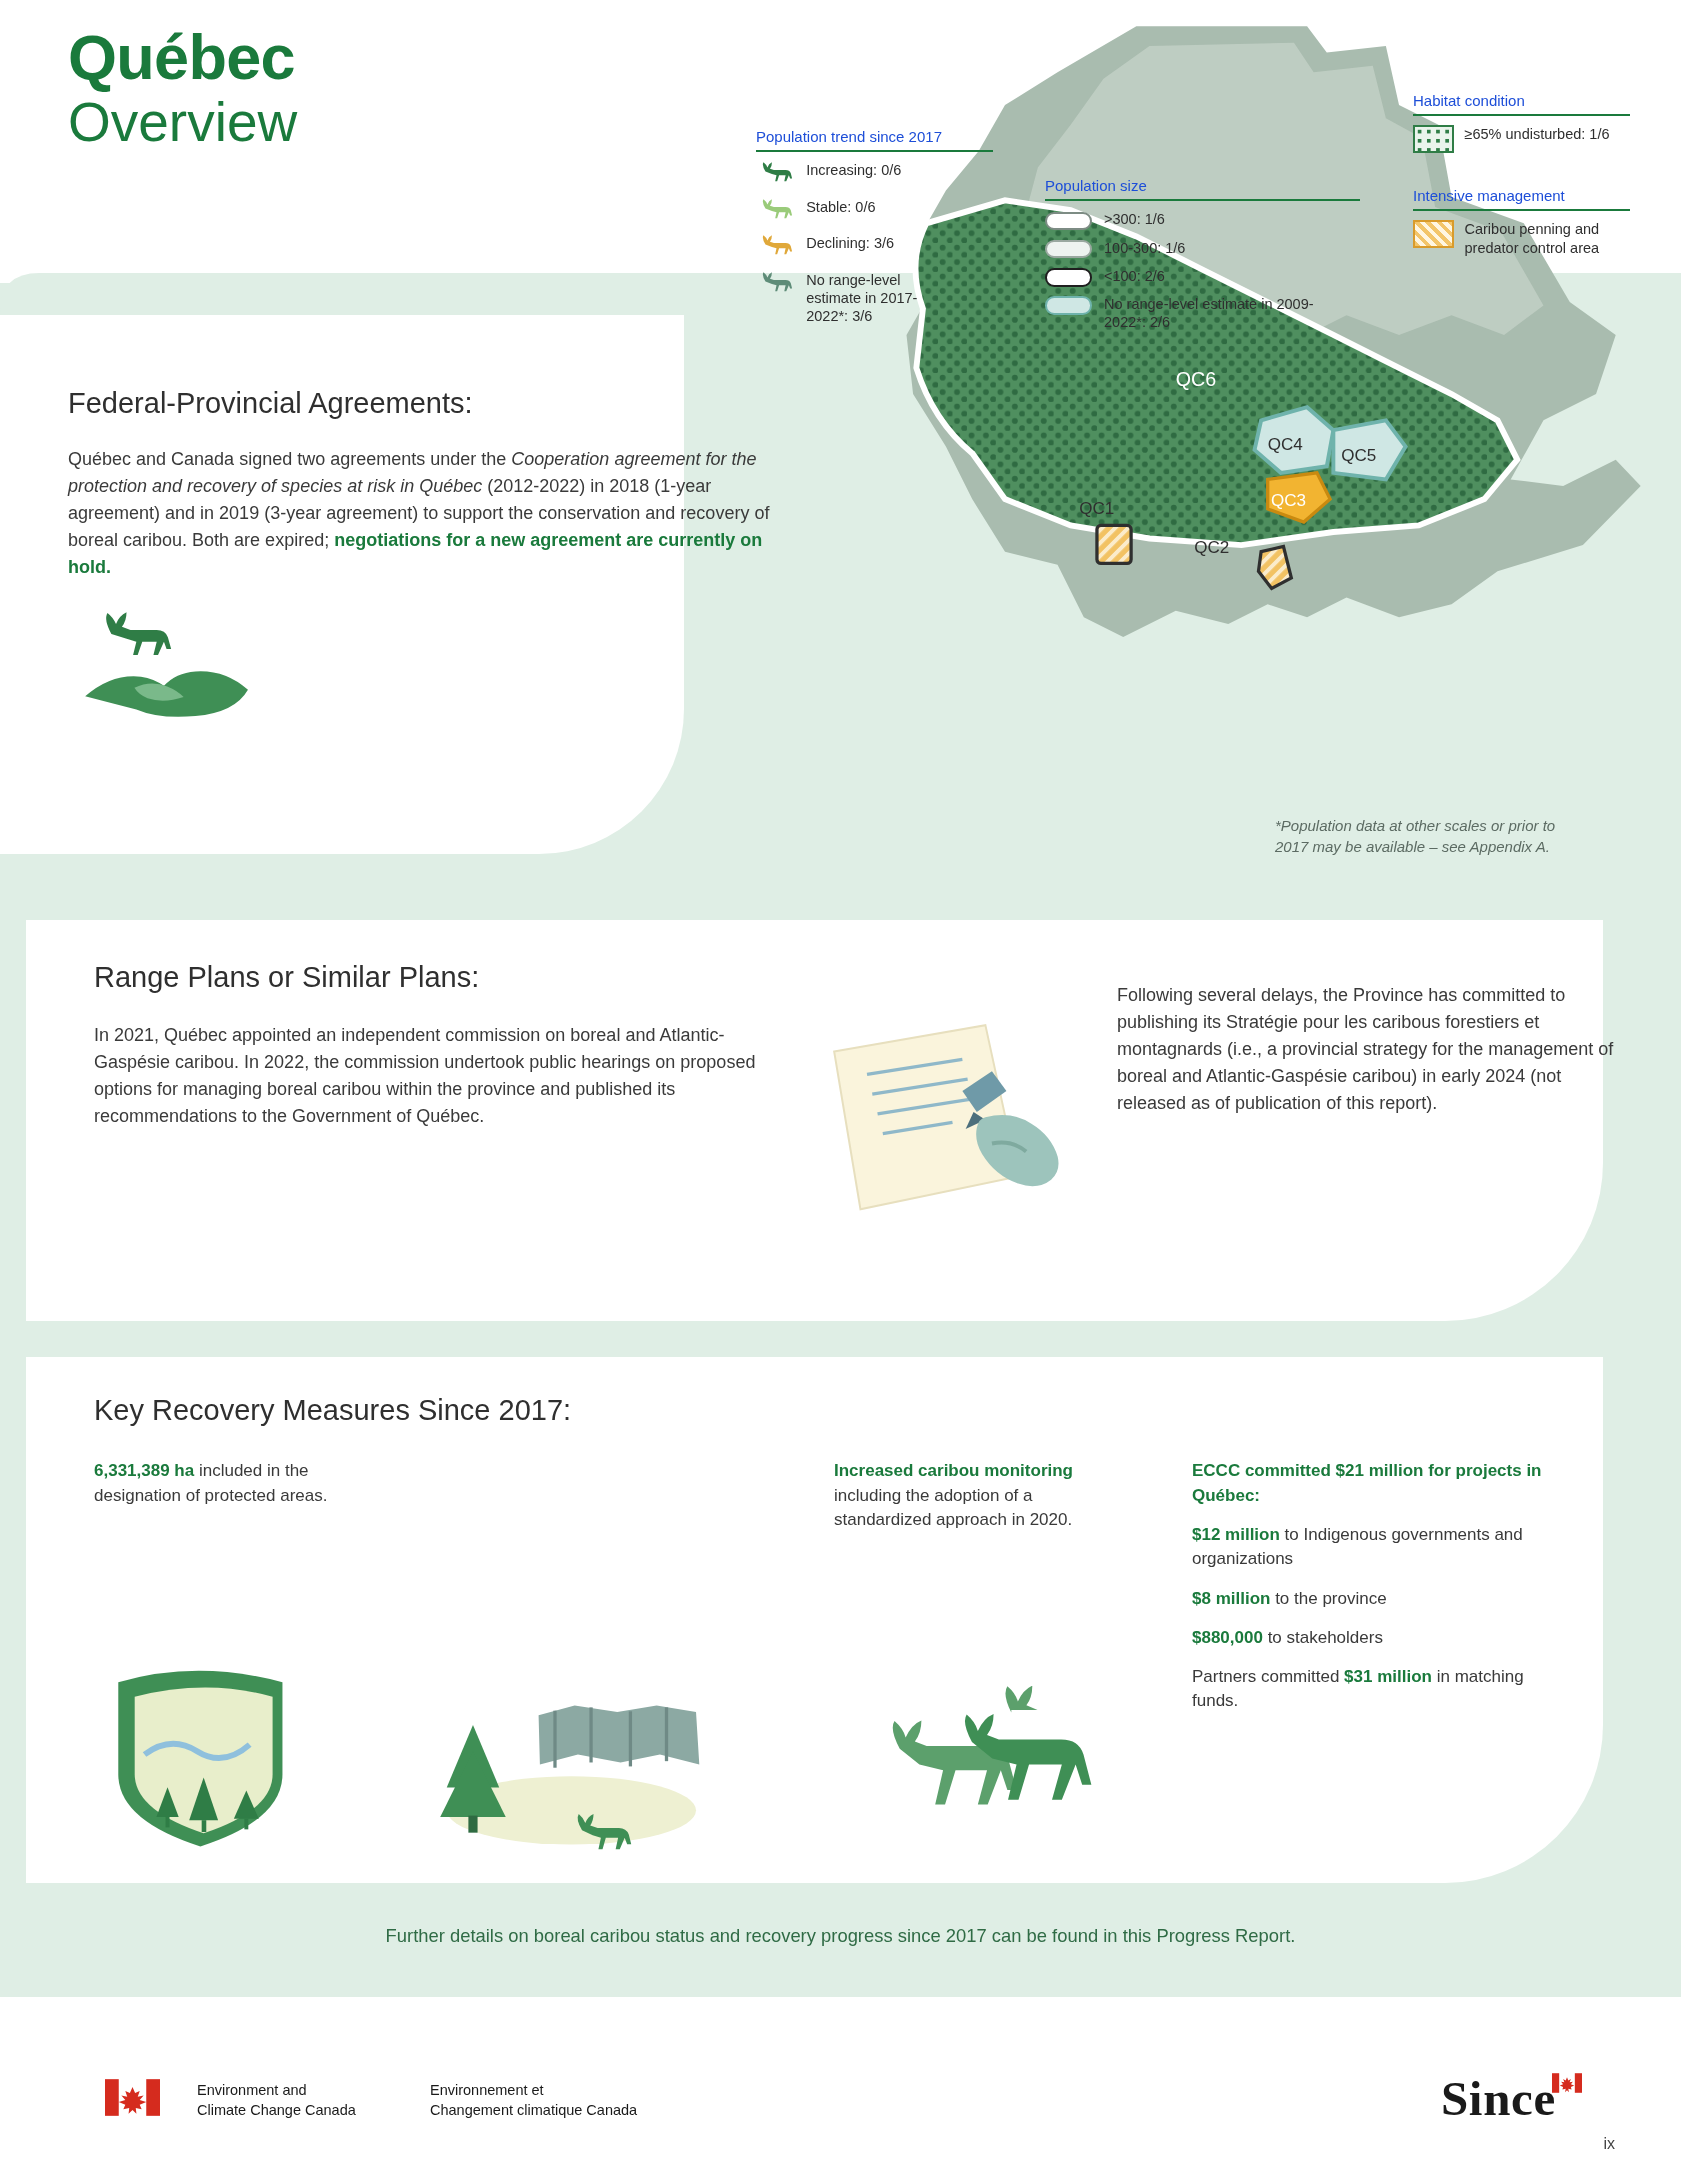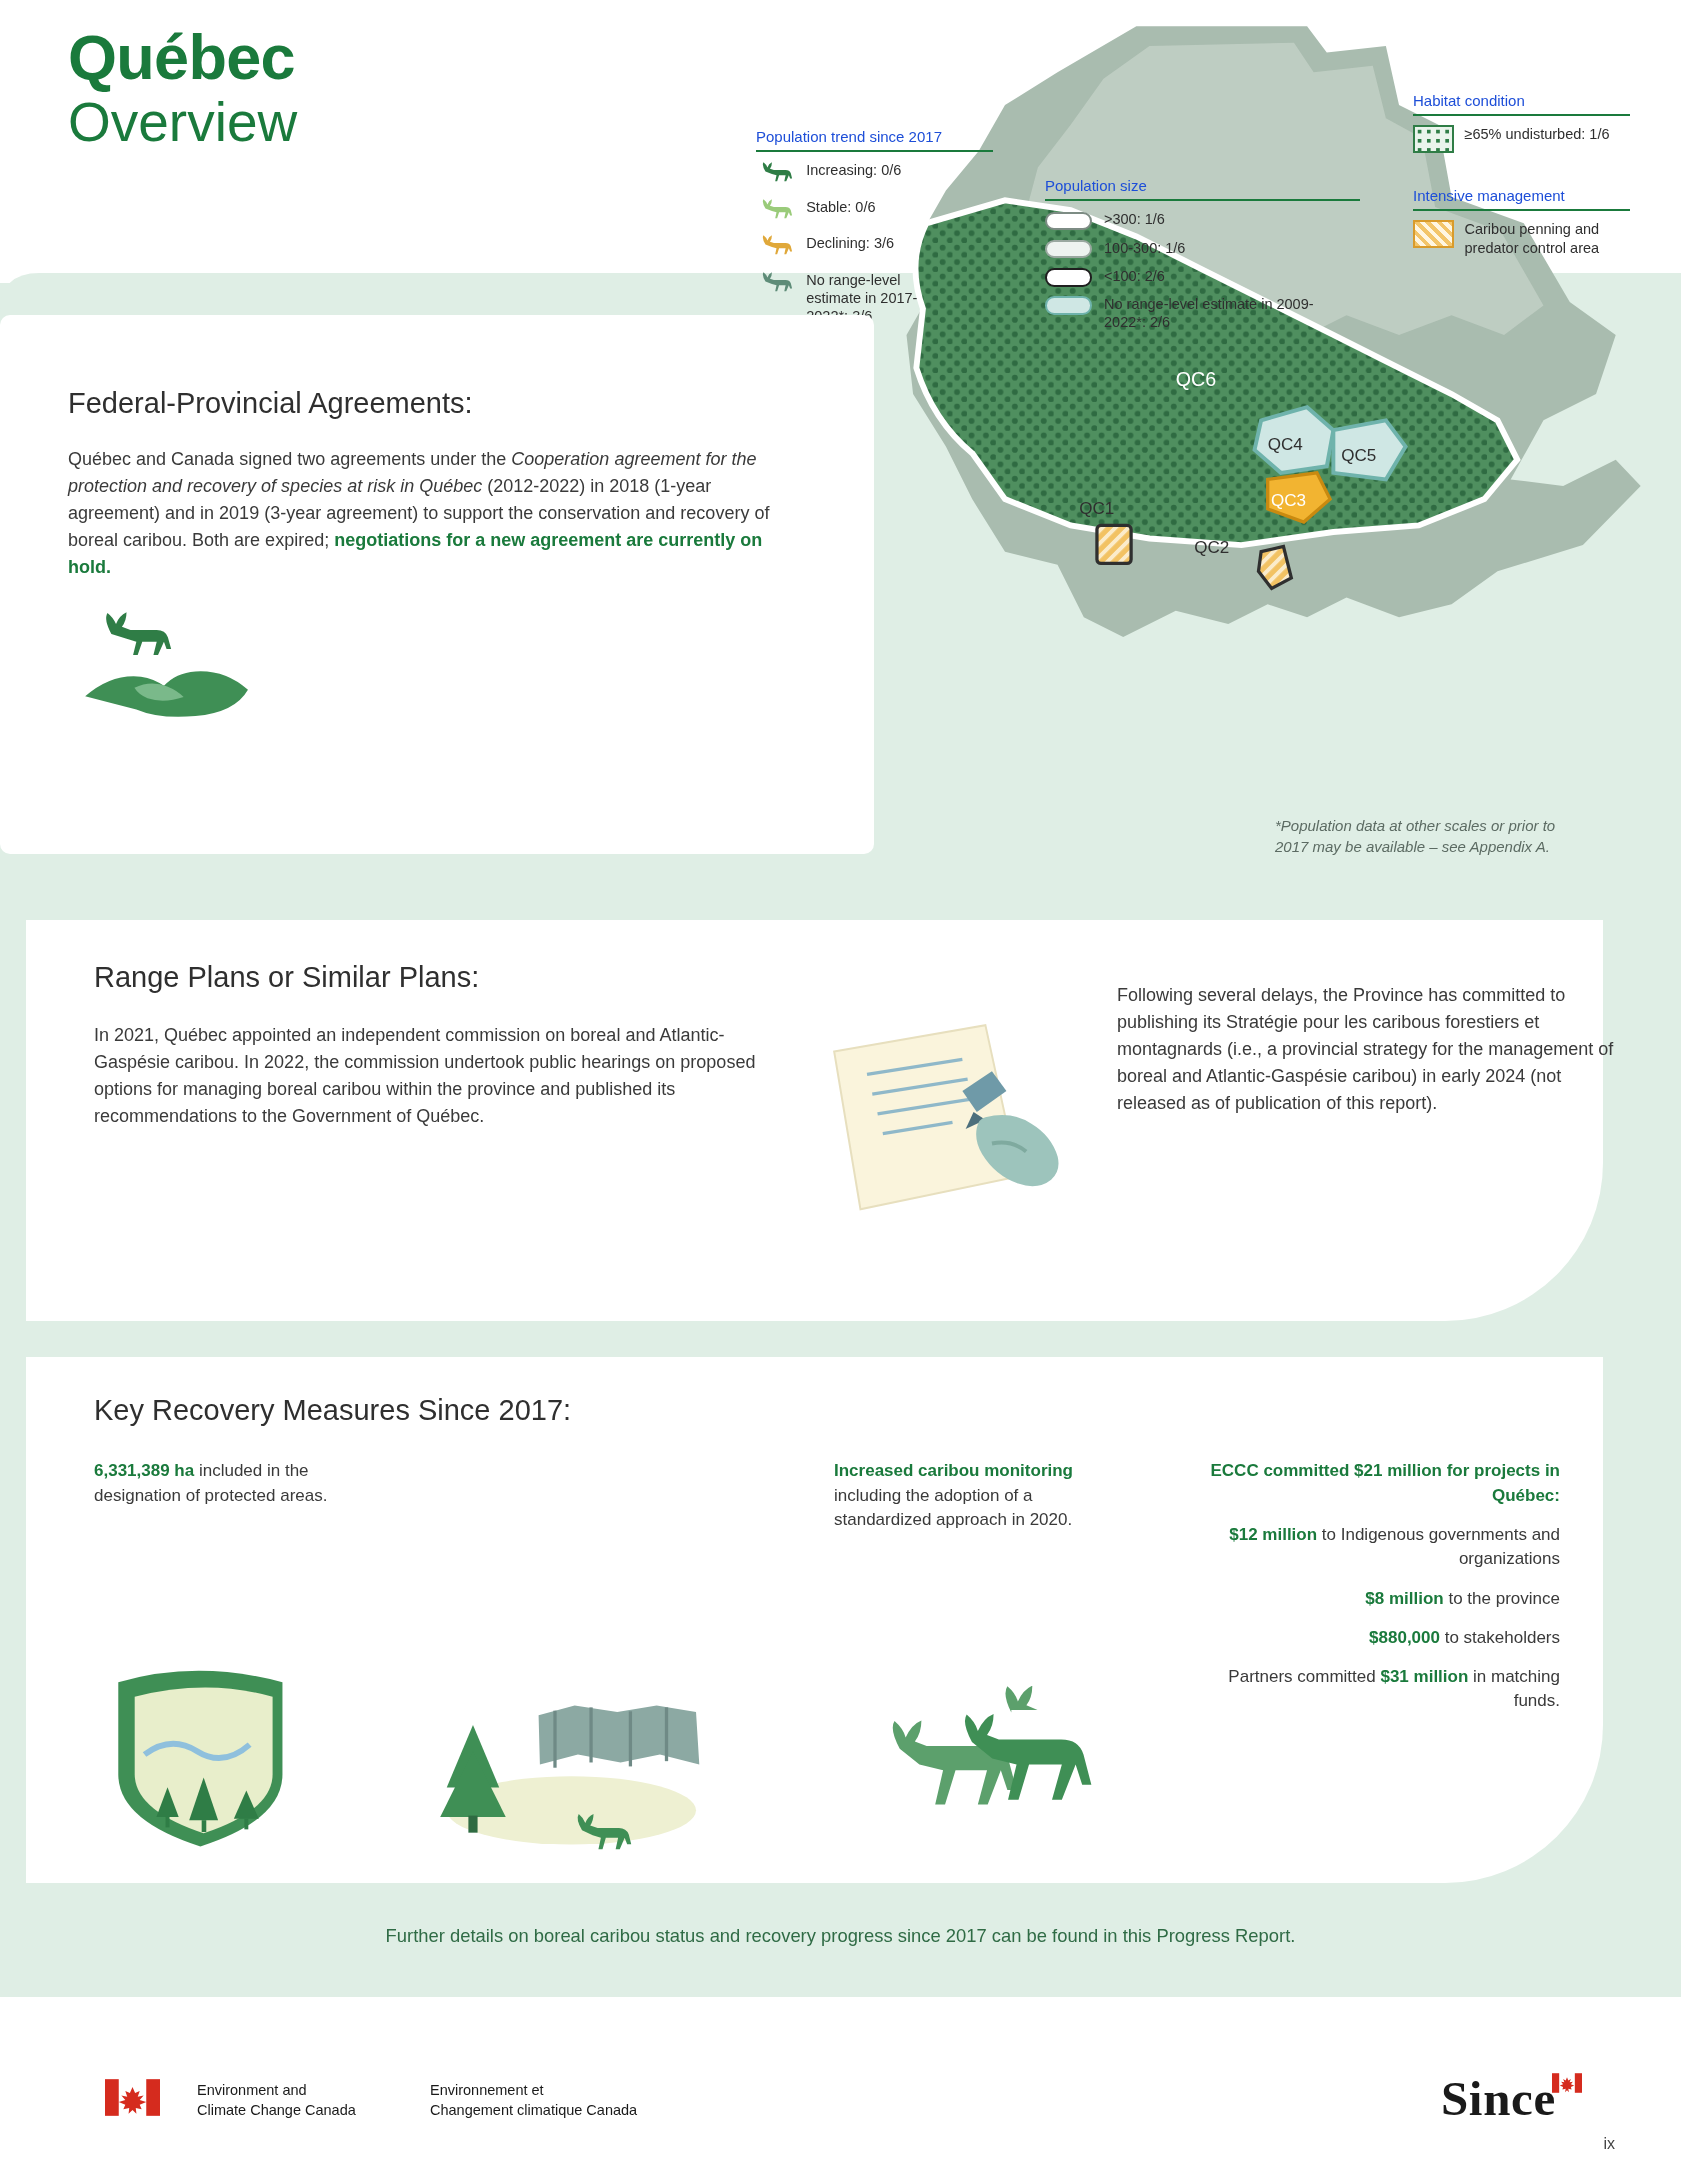--- a/index.html
+++ b/index.html
@@ -62,22 +62,22 @@
 
   
   .map-wrap { position:absolute; left:808px; top:26px; width:834px; height:874px; }
   .map-note {
     position:absolute; left:1275px; top:815px; width:296px; font-size:15px;
     font-style:italic; color:#5c6b63; line-height:1.4;
   }
 
   
   .card-fed {
-    position:absolute; left:0px; top:315px; width:874px; height:539px;
-    background:#ffffff; border-bottom-right-radius:145px;border-radius:10px;
+    position:absolute; left:0px; top:315px; width:684px; height:539px;
+    background:#ffffff; border-bottom-right-radius:145px;
   }
   .card-fed h2 {
     margin:0; position:absolute; left:68px; top:72px;
     font-size:29px; font-weight:normal; color:#2f2f2f;
   }
   .fed-body {
     position:absolute; left:68px; top:131px; width:723px;
     font-size:18px; line-height:1.5; color:#3a3a3a;
   }
   .fed-body em { font-style:italic; }
@@ -107,21 +107,21 @@
   }
   .card-key h2 {
     margin:0; position:absolute; left:68px; top:37px; font-size:29px; font-weight:normal; color:#2f2f2f;
   }
   .kcol { position:absolute; font-size:17px; line-height:1.45; }
   .kcol b, .kcol strong { color:#1a7a3c; }
   .kcol1 { left:68px; top:102px; width:269px; }
   .kcol2 { left:390px; top:102px; width:335px; }
   .kcol3 { left:808px; top:102px; width:263px; }
   .kcol4 { left:1166px; top:102px; width:368px; }
-  .kcol4 p { margin:0 0 14.5px 0;text-align:right; }
+  .kcol4 p { margin:0 0 14.5px 0; }
   .kicon1 { position:absolute; left:79px; top:299px; width:217px; height:197px; }
   .kicon2 { position:absolute; left:394px; top:332px; width:329px; height:164px; }
   .kicon3 { position:absolute; left:795px; top:329px; width:315px; height:168px; }
 
   .footer-note {
     position:absolute; left:0; top:1925px; width:1681px; text-align:center;
     font-size:18.4px; color:#2f6b45;
   }
 
   

